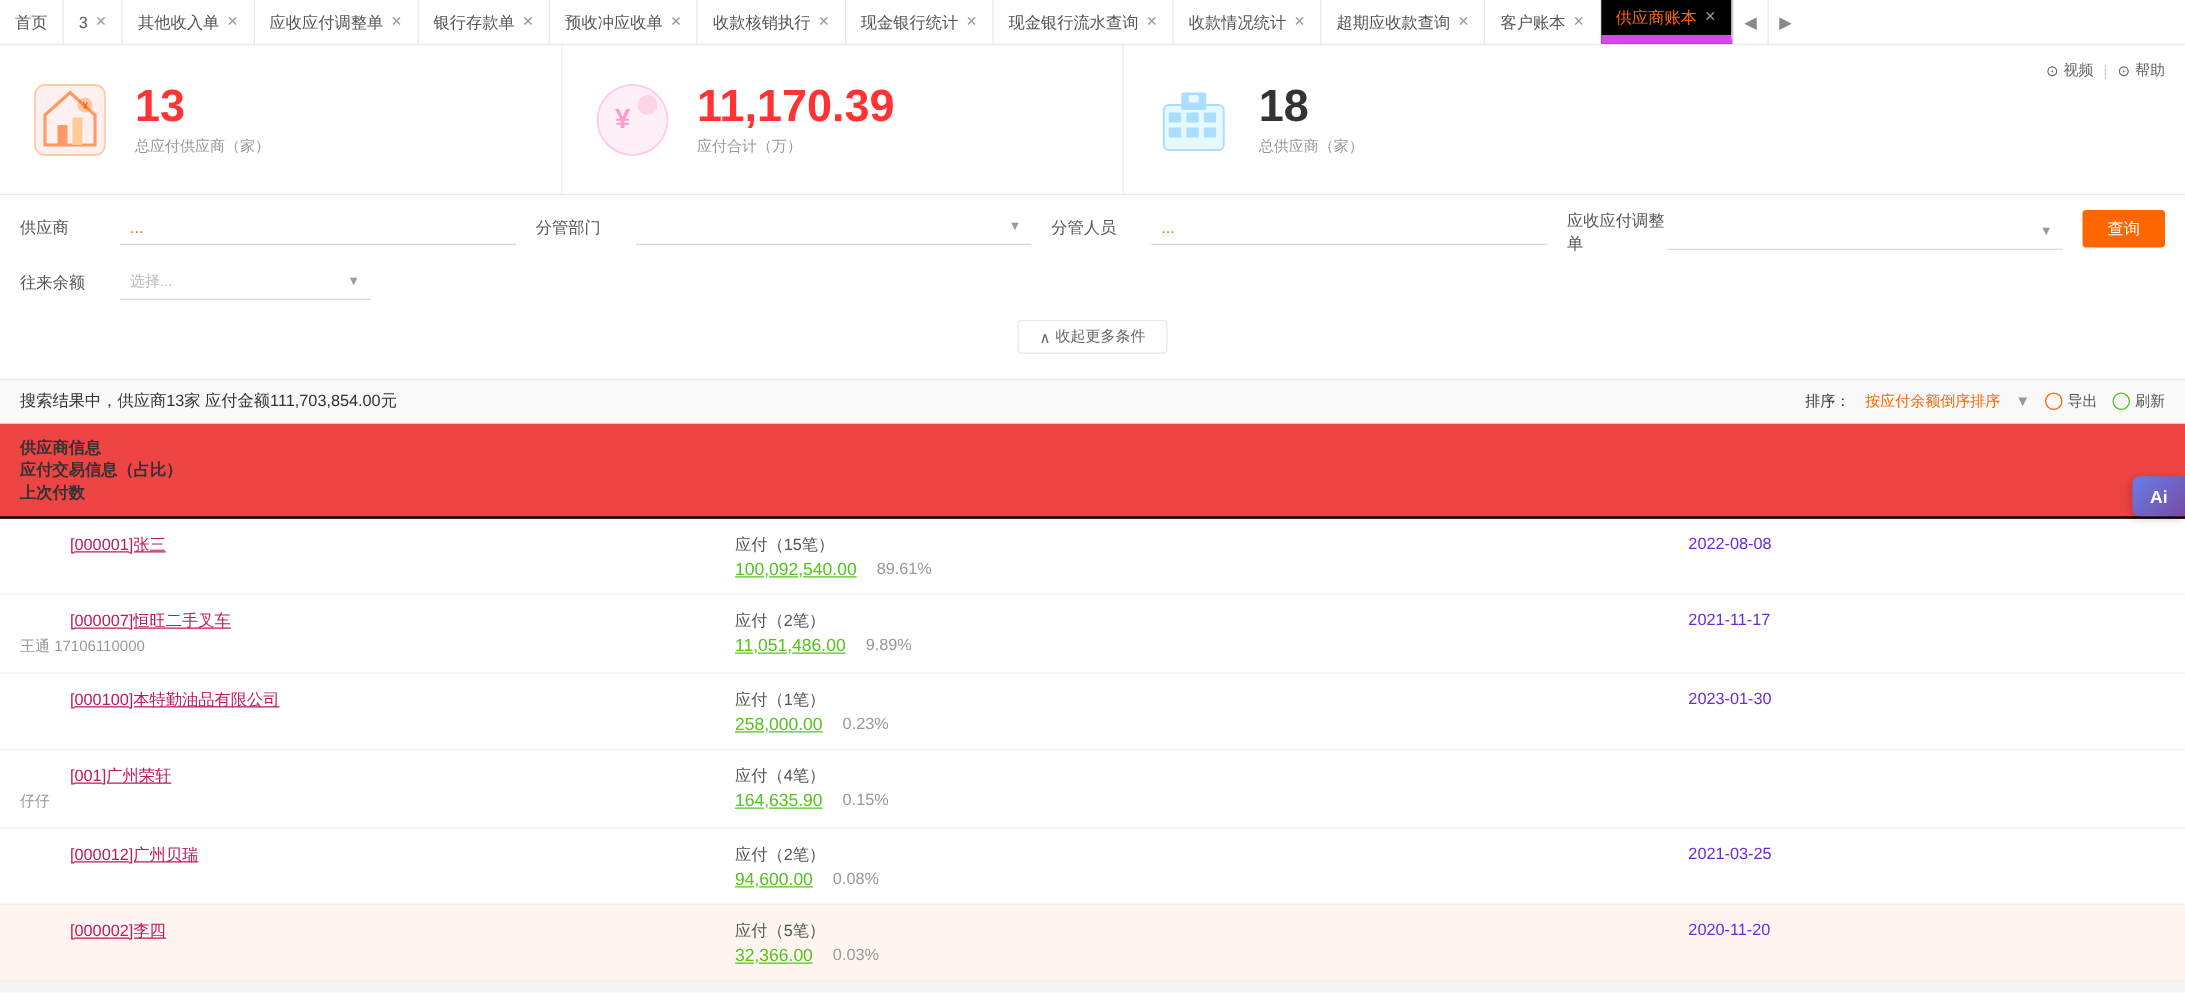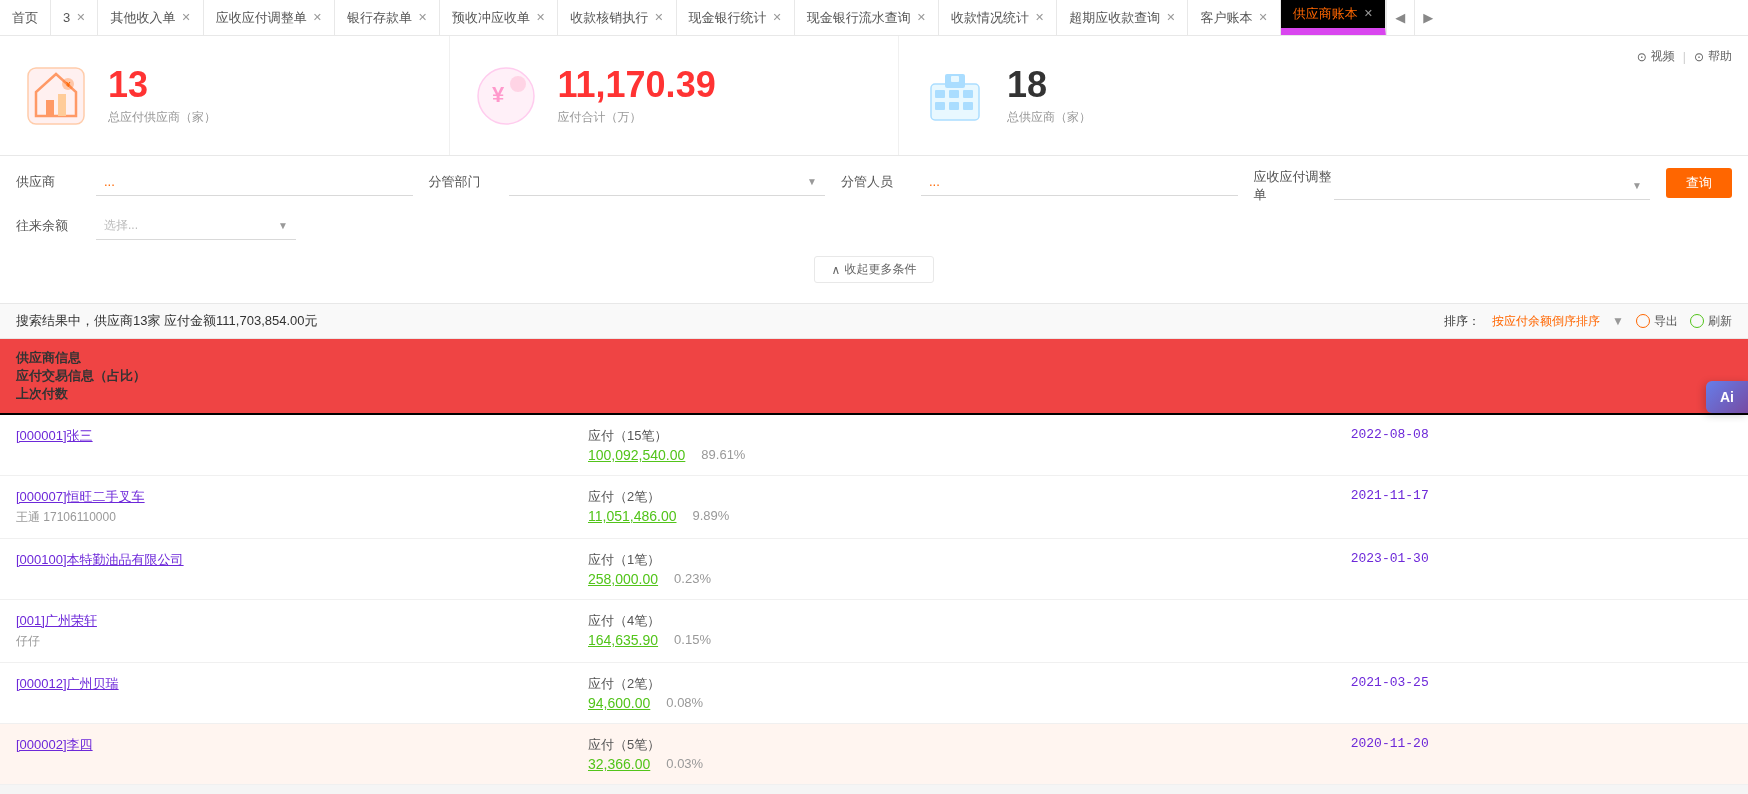--- a/index.html
+++ b/index.html
@@ -79,29 +79,29 @@
     .action-circle.refresh { border-color: #52c41a; }
 
     
     .table-container { background: #fff; }
     .table-header {
       display: flex; background: #ef4444; border-bottom: 2px solid #000000;
       padding: 10px 16px; font-size: 13px; font-weight: bold; color: #333; flex-direction: column;
     }
     .col-supplier { flex: 3; }
     .col-transaction { flex: 4; }
-    .col-last-pay { flex: 2; font-family: Liberation Mono, monospace; }
+    .col-last-pay { flex: 2; }
 
     .table-row {
       display: flex; padding: 12px 16px; border-bottom: 1px solid #f0f0f0;
       align-items: flex-start; cursor: pointer;
     }
     .table-row.highlighted { background: #fff5f0; }
 
-    .supplier-link { color: #6d28d9; text-decoration: underline; cursor: pointer; font-size: 13px; }
+    .supplier-link { color: #be185d; text-decoration: underline; cursor: pointer; font-size: 13px; margin-left: 40px; }
     .supplier-sub { color: #999; font-size: 12px; margin-top: 3px; }
 
     .trans-label { font-size: 13px; color: #555; }
     .trans-amount { color: #52c41a; font-size: 14px; font-weight: 500; margin-top: 2px; text-decoration: underline; cursor: pointer; }
     .trans-pct { color: #999; font-size: 13px; margin-left: 16px; }
     .trans-row { display: flex; align-items: center; }
 
     .last-pay { font-size: 13px; color: #6d28d9; }
 
     

